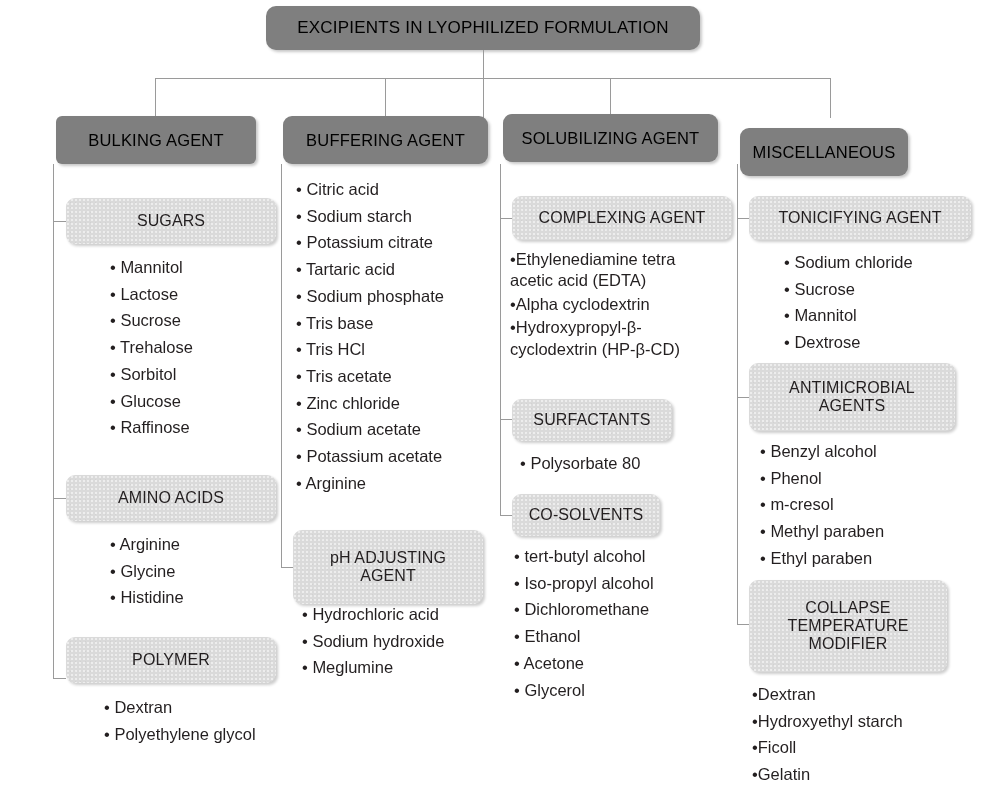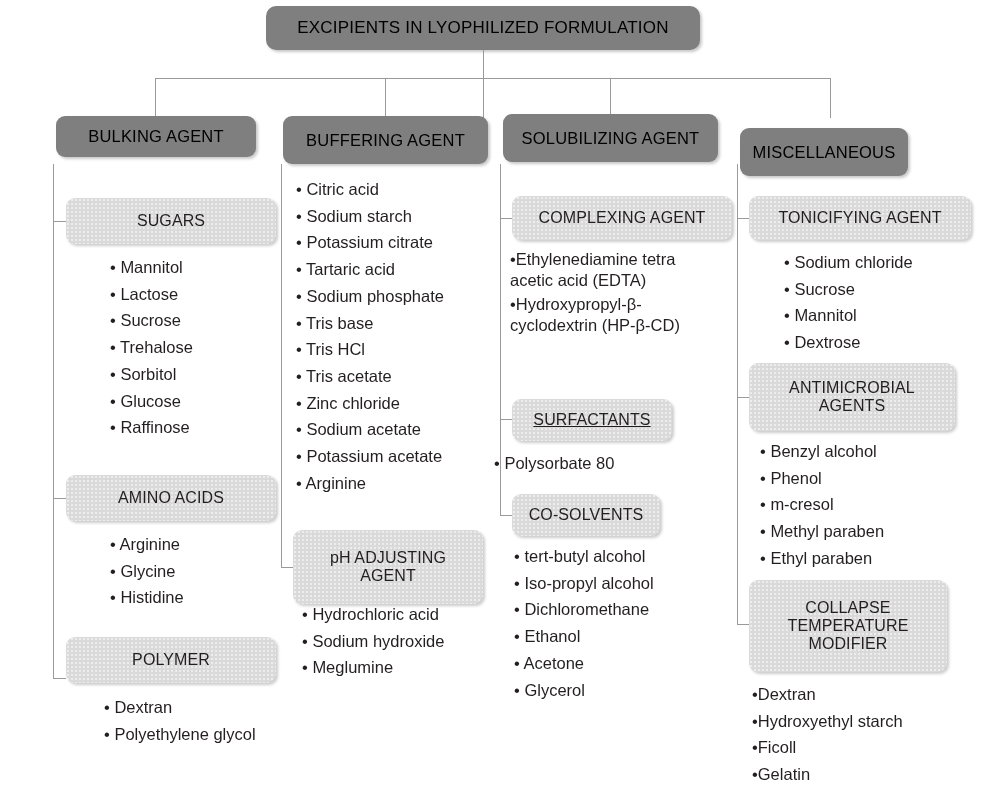--- a/index.html
+++ b/index.html
@@ -94,21 +94,21 @@
 
   <div class="line v" style="left:483px; top:50px; width:1px; height:68px;"></div>
 
   <div class="line h" style="left:155px; top:78px; width:676px; height:1px;"></div>
 
   <div class="line v" style="left:155px; top:78px; width:1px; height:40px;"></div>
   <div class="line v" style="left:385px; top:78px; width:1px; height:40px;"></div>
   <div class="line v" style="left:610px; top:78px; width:1px; height:40px;"></div>
   <div class="line v" style="left:830px; top:78px; width:1px; height:40px;"></div>
 
-  <div class="box dark" style="left:56px; top:116px; width:200px; height:41px;">
+  <div class="box dark" style="left:56px; top:116px; width:200px; height:48px;border-radius:6px;">
     <span>BULKING AGENT</span>
   </div>
   <div class="line v" style="left:53px; top:164px; width:1px; height:514px;"></div>
   <div class="line h" style="left:53px; top:221px; width:13px; height:1px;"></div>
   <div class="line h" style="left:53px; top:498px; width:13px; height:1px;"></div>
   <div class="line h" style="left:53px; top:678px; width:13px; height:1px;"></div>
 
   <div class="box light" style="left:66px; top:198px; width:210px; height:46px;">
     <span>SUGARS</span>
   </div>
@@ -175,27 +175,28 @@
   <div class="line v" style="left:500px; top:164px; width:1px; height:352px;"></div>
   <div class="line h" style="left:500px; top:218px; width:12px; height:1px;"></div>
   <div class="line h" style="left:500px; top:419px; width:12px; height:1px;"></div>
   <div class="line h" style="left:500px; top:515px; width:12px; height:1px;"></div>
 
   <div class="box light" style="left:512px; top:196px; width:220px; height:44px;">
     <span>COMPLEXING AGENT</span>
   </div>
   <div class="list wrap tight" style="left:510px; top:249px; width:205px;">
     <span class="item">Ethylenediamine tetra acetic acid (EDTA)</span>
+    <span class="item">Alpha cyclodextrin</span>
     <span class="item">Hydroxypropyl-β-cyclodextrin (HP-β-CD)</span>
   </div>
 
-  <div class="box light" style="left:512px; top:399px; width:160px; height:42px;text-decoration:underline;">
+  <div class="box light" style="left:512px; top:399px; width:160px; height:42px;">
     <span>SURFACTANTS</span>
   </div>
-  <div class="list" style="left:494px; top:450px; width:210px;">
+  <div class="list" style="left:520px; top:450px; width:210px;">
     <span class="item">Polysorbate 80</span>
   </div>
 
   <div class="box light" style="left:512px; top:494px; width:148px; height:42px;">
     <span>CO-SOLVENTS</span>
   </div>
   <div class="list" style="left:514px; top:543px; width:215px;">
     <span class="item">tert-butyl alcohol</span>
     <span class="item">Iso-propyl alcohol</span>
     <span class="item">Dichloromethane</span>

